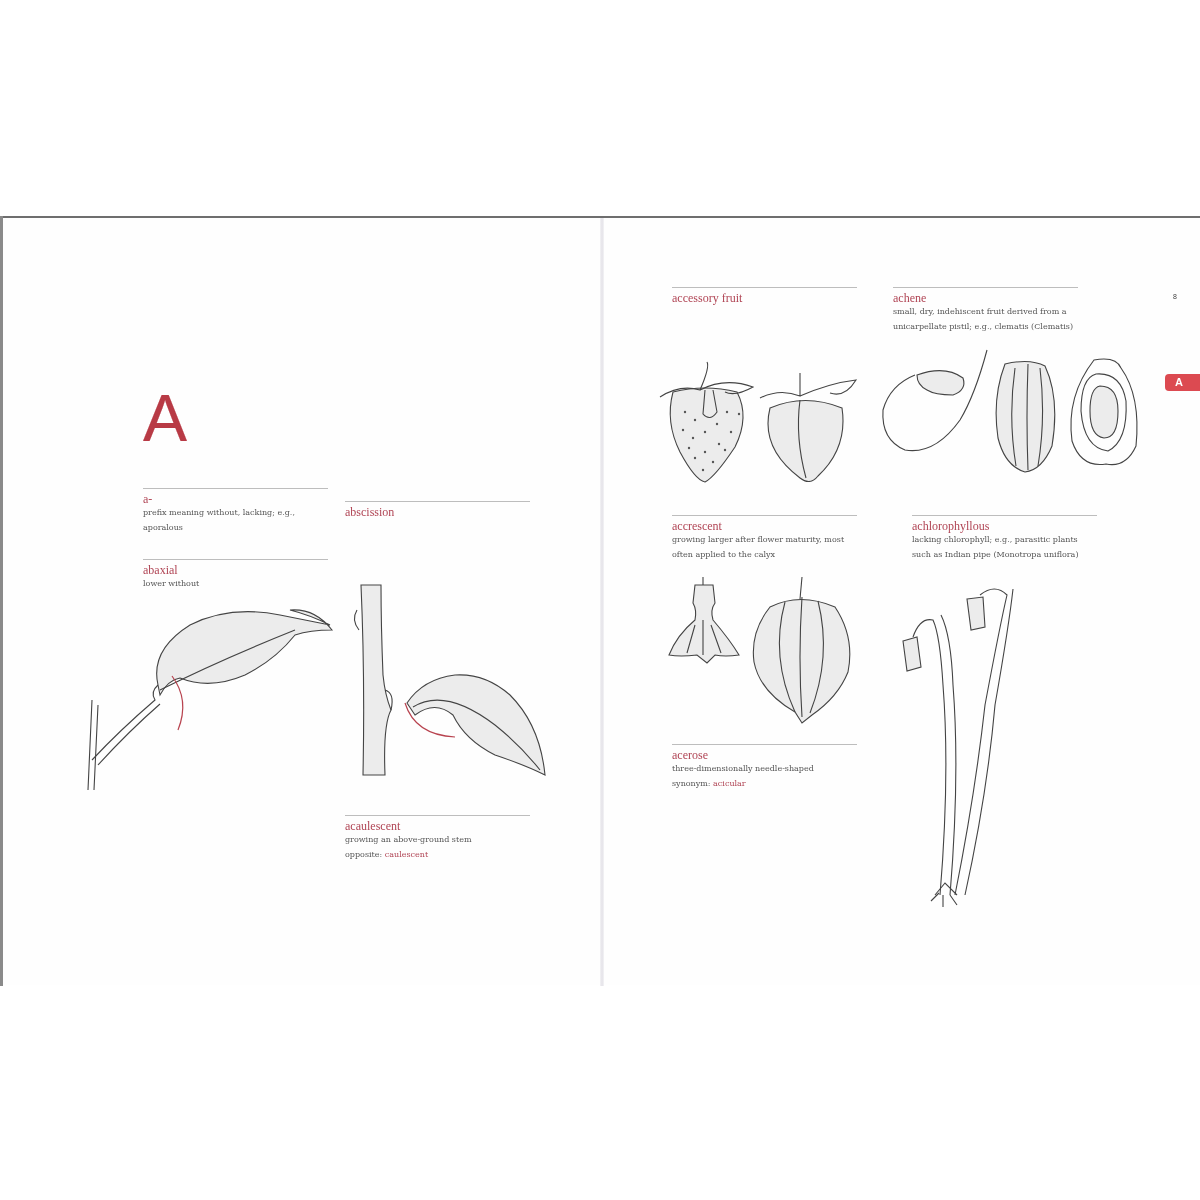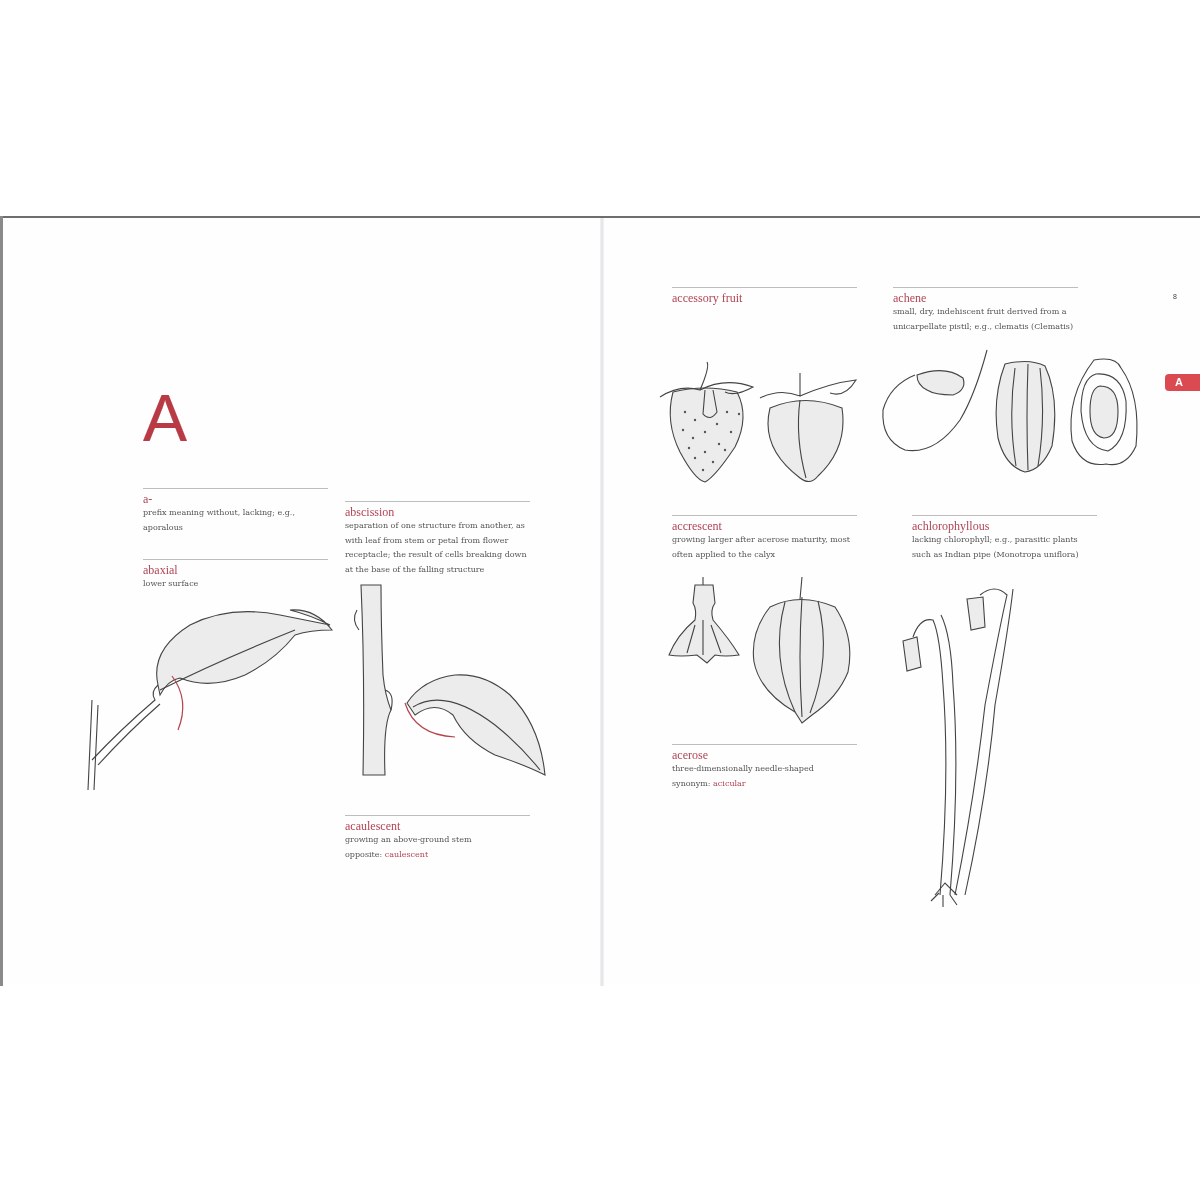--- a/index.html
+++ b/index.html
@@ -44,27 +44,26 @@
 
 <div class="entry" style="left:143px; top:488px;">
   <div class="rule"></div>
   <div class="term">a-</div>
   <div class="def">prefix meaning without, lacking; e.g., aporalous</div>
 </div>
 
 <div class="entry" style="left:143px; top:559px;">
   <div class="rule"></div>
   <div class="term">abaxial</div>
-  <div class="def">lower surface</div>
+  <div class="def">lower without</div>
 </div>
 
 <div class="entry" style="left:345px; top:487px;margin-top:14px;">
   <div class="rule"></div>
   <div class="term">abscission</div>
-  <div class="def">separation of one structure from another, as with leaf from stem or petal from flower receptacle; the result of cells breaking down at the base of the falling structure</div>
 </div>
 
 <div class="entry" style="left:345px; top:815px;">
   <div class="rule"></div>
   <div class="term">acaulescent</div>
   <div class="def">
     <span>growing an above-ground stem</span><br>
     <span>opposite:</span>
     <span class="xref">caulescent</span>
   </div>
@@ -97,21 +96,21 @@
 
 <div class="entry" style="left:893px; top:287px;">
   <div class="rule"></div>
   <div class="term">achene</div>
   <div class="def">small, dry, indehiscent fruit derived from a unicarpellate pistil; e.g., clematis (Clematis)</div>
 </div>
 
 <div class="entry" style="left:672px; top:515px;">
   <div class="rule"></div>
   <div class="term">accrescent</div>
-  <div class="def">growing larger after acerose maturity, most often applied to the calyx</div>
+  <div class="def">growing larger after flower maturity, most often applied to the calyx</div>
 </div>
 
 <div class="entry" style="left:873px; top:515px;margin-left:39px;">
   <div class="rule"></div>
   <div class="term">achlorophyllous</div>
   <div class="def">lacking chlorophyll; e.g., parasitic plants such as Indian pipe (Monotropa uniflora)</div>
 </div>
 
 <div class="entry" style="left:672px; top:744px;">
   <div class="rule"></div>

